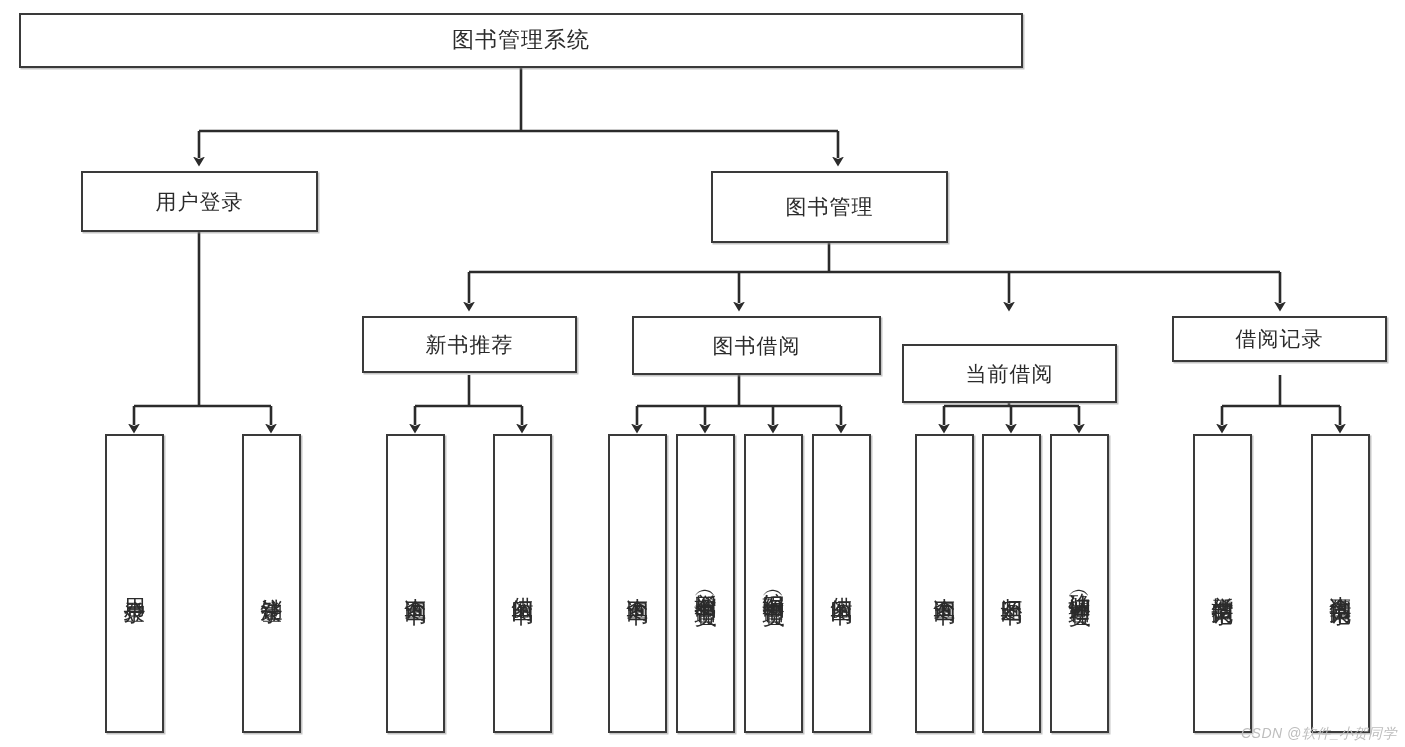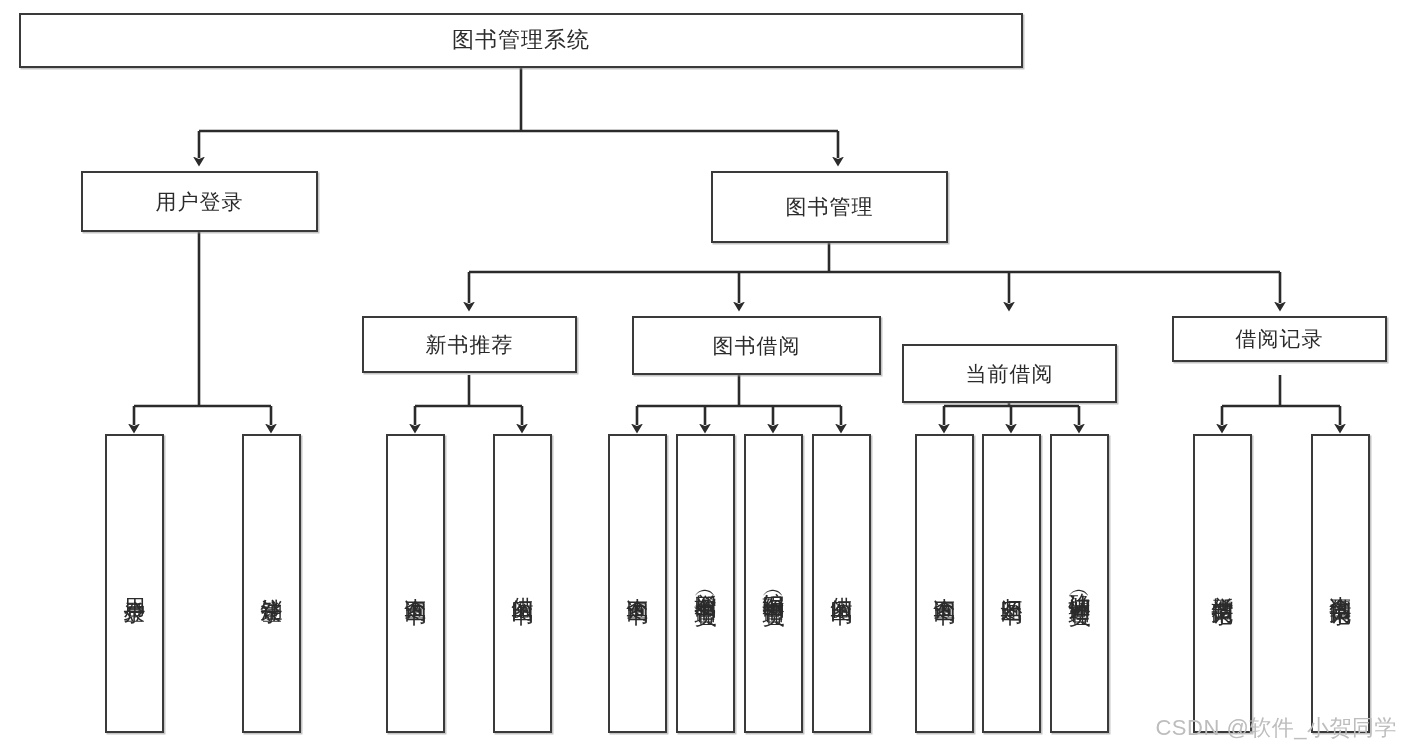--- a/index.html
+++ b/index.html
@@ -57,25 +57,26 @@
   .node.v .vtext{
     writing-mode:vertical-rl;
     text-orientation:upright;
     display:block;
   }
   
   #watermark{
     position:absolute;
     right:8px;
     bottom:4px;
-    font-size:22px;
+    font-size:14px;
     color:#bdbdbd;
     letter-spacing:0.5px;
     white-space:nowrap;
     user-select:none;
+    font-style:italic;
   }
 </style>
 </head>
 <body>
 
 <div id="canvas">
 
   <svg id="connectors" viewBox="0 0 1405 747" width="1405" height="747" xmlns="http://www.w3.org/2000/svg">
     <defs>
       <marker id="arrow" markerWidth="10" markerHeight="12" refX="1.5" refY="6" orient="auto" markerUnits="userSpaceOnUse">

